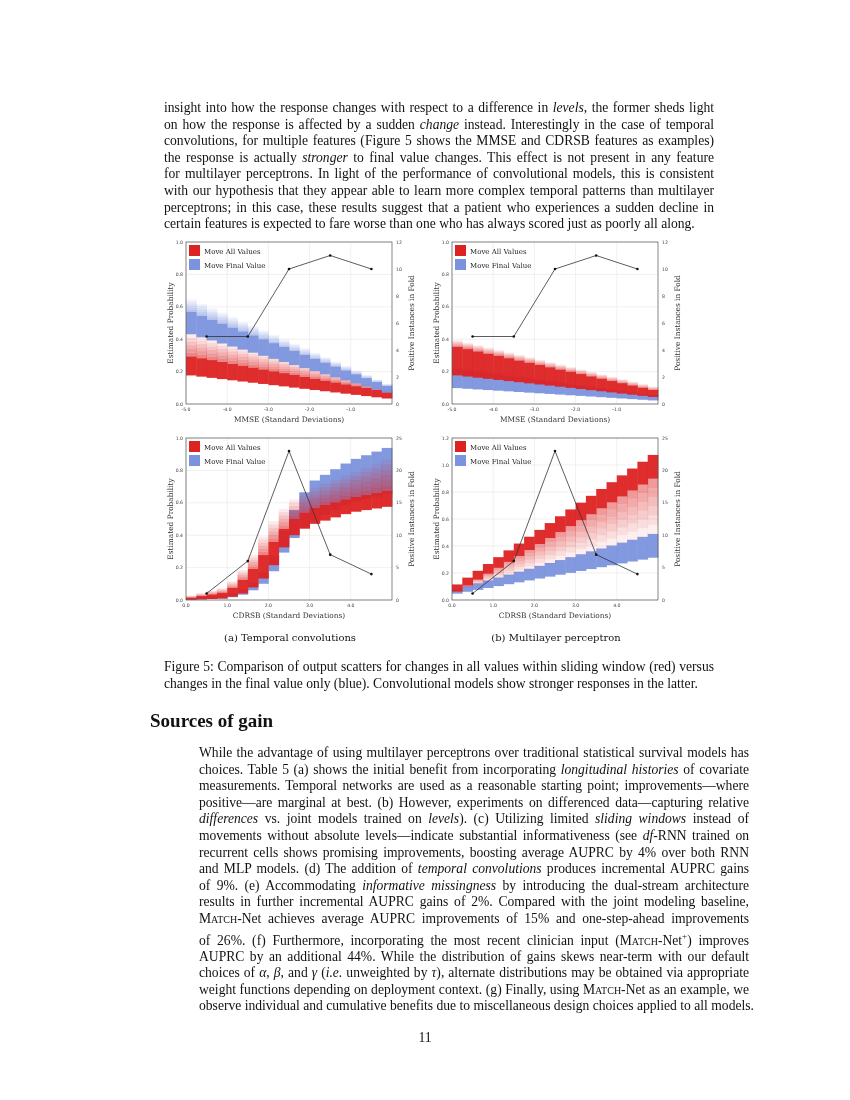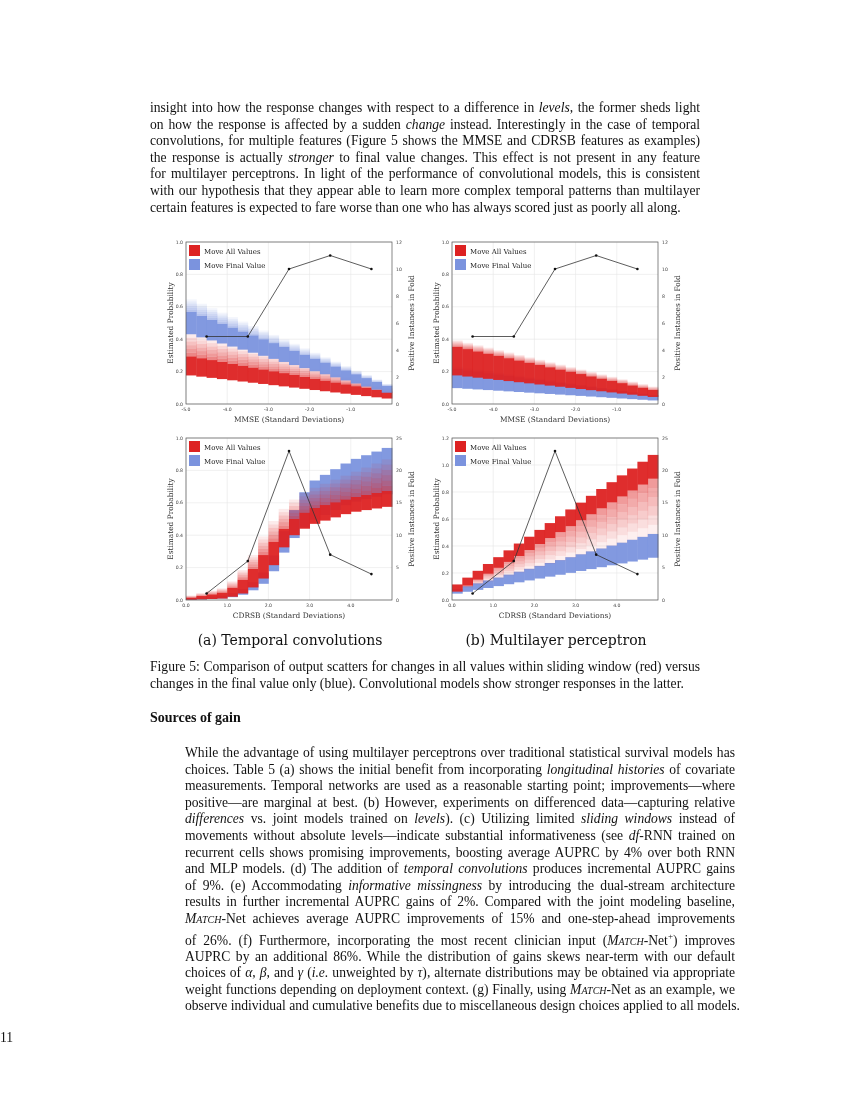--- a/index.html
+++ b/index.html
@@ -1,45 +1,46 @@
 <!DOCTYPE html>
 <html><head>
 <meta charset="utf-8">
 <style>
   html, body { margin: 0; padding: 0; background: #ffffff; }
   body { width: 850px; height: 1100px; position: relative; overflow: hidden;
          font-family: "Liberation Serif", "DejaVu Serif", serif; color: #111; }
-  .para { position: absolute; left: 150px; width: 550px; font-size: 13.6px; line-height: 16.6px;
+  .para { position: absolute; left: 164px; width: 550px; font-size: 13.6px; line-height: 16.6px;
           text-align: justify; }
   .para .ln { display: block; text-align-last: justify; white-space: nowrap; }
   .para .ln.last { text-align-last: left; }
   #intro { top: 100px; }
   #figure { position: absolute; left: 160px; top: 236px; width: 530px; height: 410px; }
   .panel { position: absolute; width: 262px; height: 194px; }
   .panel svg { display: block; }
-  .subcap { position: absolute; top: 632px; font-size: 14px; width: 260px; text-align: center;
+  .subcap { position: absolute; top: 632px; font-size: 10px; width: 260px; text-align: center;
             font-family: "DejaVu Serif", serif; }
   #caption { top: 659px; }
-  #section-title { position: absolute; left: 150px; top: 710px; font-size: 14px; font-weight: bold;
+  #section-title { position: absolute; left: 150px; top: 710px; font-size: 19px; font-weight: bold;
                    font-family: "Liberation Serif", serif; }
   #body2 { top: 745px; margin-left: 35px; }
-  #pagenum { position: absolute; top: 1030px; left: 0; width: 850px; text-align: left; font-size: 13.6px; }
-  .sc { font-variant: small-caps; font-style: italic; }
+  #pagenum { position: absolute; top: 1030px; left: 0; width: 850px; text-align: center; font-size: 13.6px; }
+  .sc { font-variant: small-caps; }
   i { font-style: italic; }
 </style>
 </head>
 <body>
 
 <div id="intro" class="para">
     <span class="ln">insight into how the response changes with respect to a difference in <i>levels</i>, the former sheds light</span>
     <span class="ln">on how the response is affected by a sudden <i>change</i> instead. Interestingly in the case of temporal</span>
     <span class="ln">convolutions, for multiple features (Figure 5 shows the MMSE and CDRSB features as examples)</span>
     <span class="ln">the response is actually <i>stronger</i> to final value changes. This effect is not present in any feature</span>
     <span class="ln">for multilayer perceptrons. In light of the performance of convolutional models, this is consistent</span>
     <span class="ln">with our hypothesis that they appear able to learn more complex temporal patterns than multilayer</span>
+    <span class="ln">perceptrons; in this case, these results suggest that a patient who experiences a sudden decline in</span>
     <span class="ln last">certain features is expected to fare worse than one who has always scored just as poorly all along.</span>
   </div>
 
 <div id="figure">
   <div class="panel" style="left:0;top:0">
       <svg width="262" height="194" viewBox="0 0 262 194">
         <line x1="26" y1="6" x2="26" y2="168" stroke="#e6e6e6" stroke-width="0.6"></line>
         <line x1="67.2" y1="6" x2="67.2" y2="168" stroke="#e6e6e6" stroke-width="0.6"></line>
         <line x1="108.4" y1="6" x2="108.4" y2="168" stroke="#e6e6e6" stroke-width="0.6"></line>
         <line x1="149.6" y1="6" x2="149.6" y2="168" stroke="#e6e6e6" stroke-width="0.6"></line>
@@ -1147,19 +1148,19 @@
     <span class="ln">measurements. Temporal networks are used as a reasonable starting point; improvements—where</span>
     <span class="ln">positive—are marginal at best. (b) However, experiments on differenced data—capturing relative</span>
     <span class="ln"><i>differences</i> vs. joint models trained on <i>levels</i>). (c) Utilizing limited <i>sliding windows</i> instead of</span>
     <span class="ln">movements without absolute levels—indicate substantial informativeness (see <i>df</i>-RNN trained on</span>
     <span class="ln">recurrent cells shows promising improvements, boosting average AUPRC by 4% over both RNN</span>
     <span class="ln">and MLP models. (d) The addition of <i>temporal convolutions</i> produces incremental AUPRC gains</span>
     <span class="ln">of 9%. (e) Accommodating <i>informative missingness</i> by introducing the dual-stream architecture</span>
     <span class="ln">results in further incremental AUPRC gains of 2%. Compared with the joint modeling baseline,</span>
     <span class="ln"><span class="sc">Match</span>-Net achieves average AUPRC improvements of 15% and one-step-ahead improvements</span>
     <span class="ln">of 26%. (f) Furthermore, incorporating the most recent clinician input (<span class="sc">Match</span>-Net<sup style="font-size: 9px;">+</sup>) improves</span>
-    <span class="ln">AUPRC by an additional 86%. While the distribution of gains skews near-term with our default</span>
+    <span class="ln">AUPRC by an additional 44%. While the distribution of gains skews near-term with our default</span>
     <span class="ln">choices of <i>α</i>, <i>β</i>, and <i>γ</i> (<i>i.e.</i> unweighted by <i>τ</i>), alternate distributions may be obtained via appropriate</span>
     <span class="ln">weight functions depending on deployment context. (g) Finally, using <span class="sc">Match</span>-Net as an example, we</span>
     <span class="ln last">observe individual and cumulative benefits due to miscellaneous design choices applied to all models.</span>
   </div>
 
 <div id="pagenum">11</div>
 
 </body></html>

